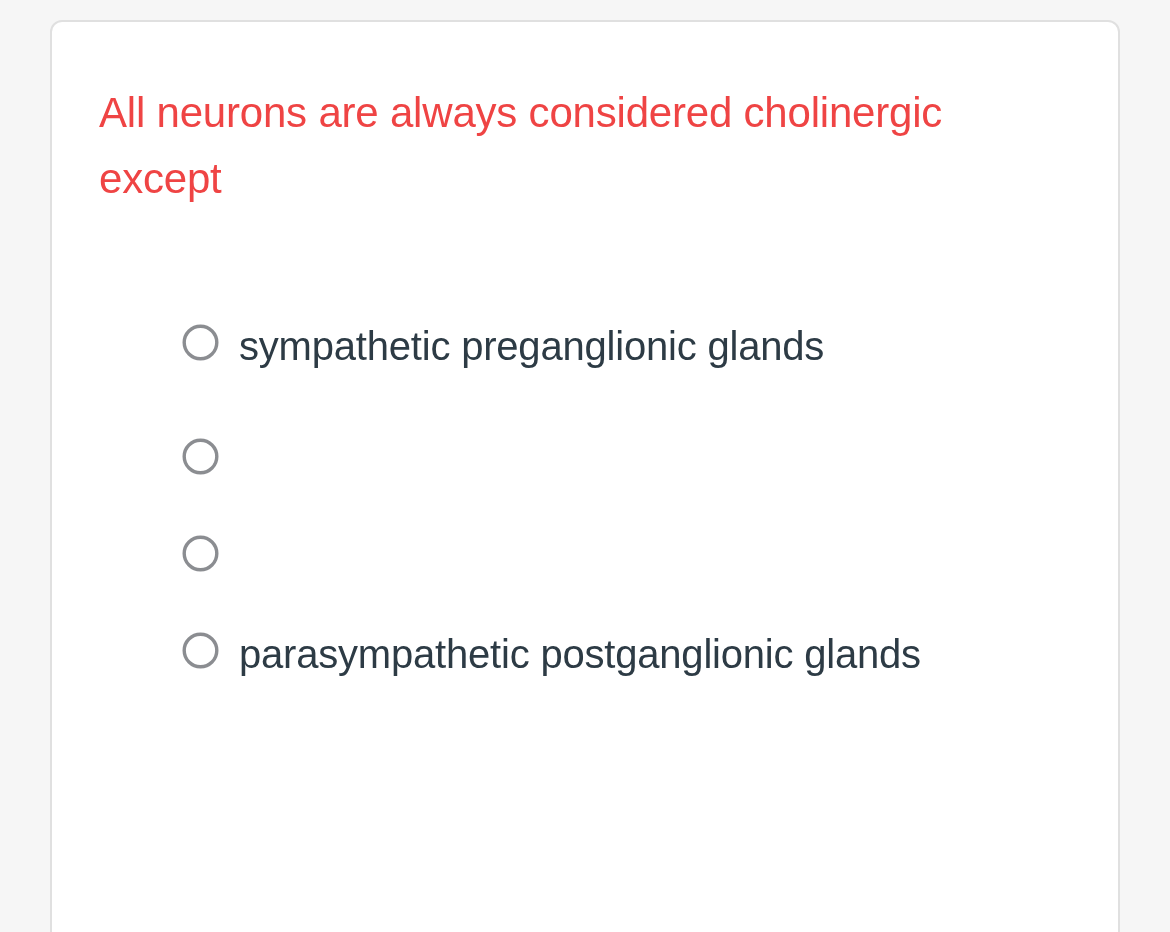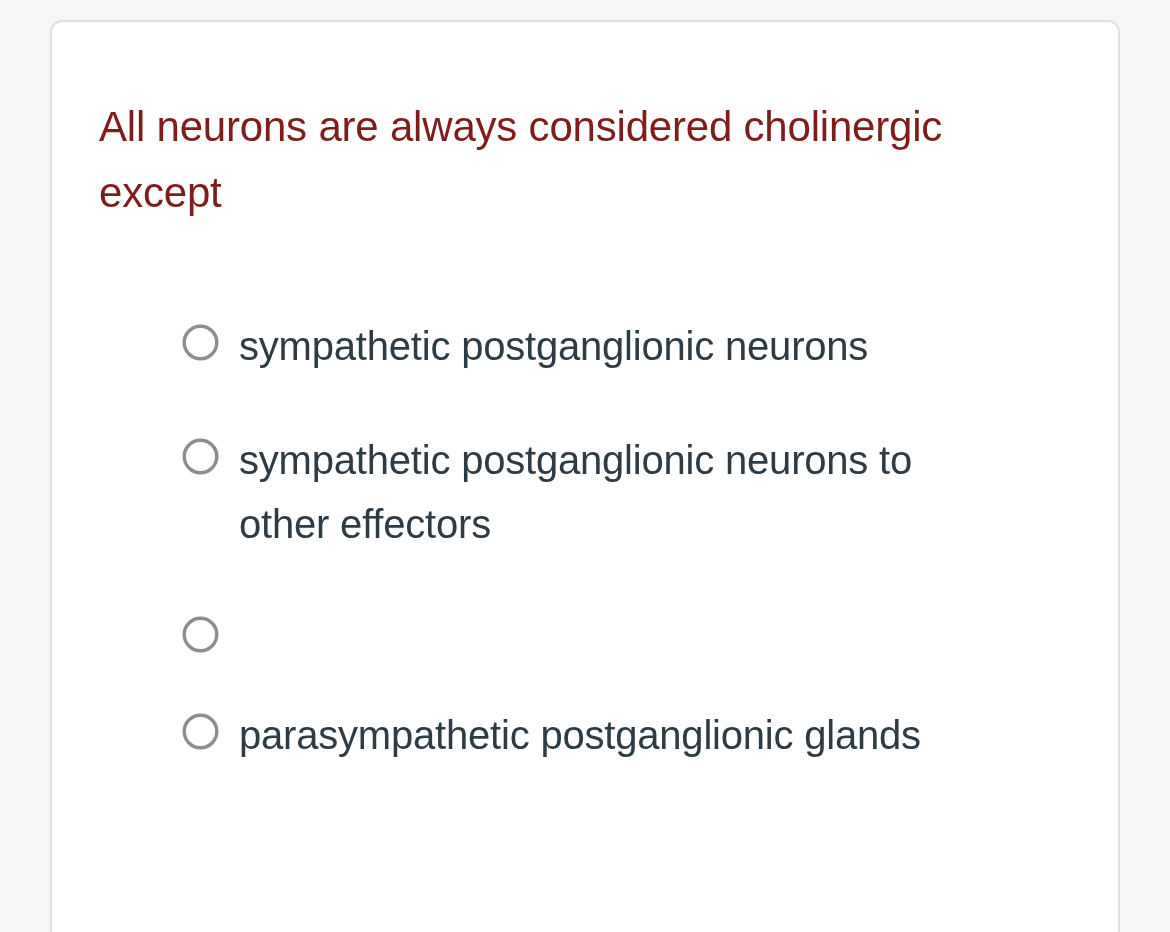--- a/index.html
+++ b/index.html
@@ -23,25 +23,25 @@
     height: 1000px;
     box-sizing: border-box;
     background: #ffffff;
     border: 2px solid #e0e0e0;
     border-radius: 12px;
   }
 
   #question-text {
     position: absolute;
     left: 47px;
-    top: 72px;
+    top: 58px;
     width: 960px;
     font-size: 42px;
     line-height: 66px;
-    color: #7f1d1d;
+    color: #ef4444;
     font-weight: 400;
     letter-spacing: -0.2px;
   }
 
   #answer-list {
     position: absolute;
     left: 130px;
     top: 292px;
     width: 880px;
   }
@@ -84,30 +84,29 @@
   <div id="question-text">All neurons are always considered cholinergic except</div>
 
   <div id="answer-list">
 
     <div class="answer-option">
       <span class="radio-icon">
         <svg viewBox="0 0 37 37" xmlns="http://www.w3.org/2000/svg">
           <circle cx="18.5" cy="18.5" r="16.3" fill="#ffffff" stroke="#8b8d91" stroke-width="3.4"></circle>
         </svg>
       </span>
-      <span class="answer-label">sympathetic postganglionic neurons</span>
+      <span class="answer-label">sympathetic preganglionic glands</span>
     </div>
 
     <div class="answer-option">
       <span class="radio-icon">
         <svg viewBox="0 0 37 37" xmlns="http://www.w3.org/2000/svg">
           <circle cx="18.5" cy="18.5" r="16.3" fill="#ffffff" stroke="#8b8d91" stroke-width="3.4"></circle>
         </svg>
       </span>
-      <span class="answer-label">sympathetic postganglionic neurons to other effectors</span>
     </div>
 
     <div class="answer-option">
       <span class="radio-icon">
         <svg viewBox="0 0 37 37" xmlns="http://www.w3.org/2000/svg">
           <circle cx="18.5" cy="18.5" r="16.3" fill="#ffffff" stroke="#8b8d91" stroke-width="3.4"></circle>
         </svg>
       </span>
     </div>
 

